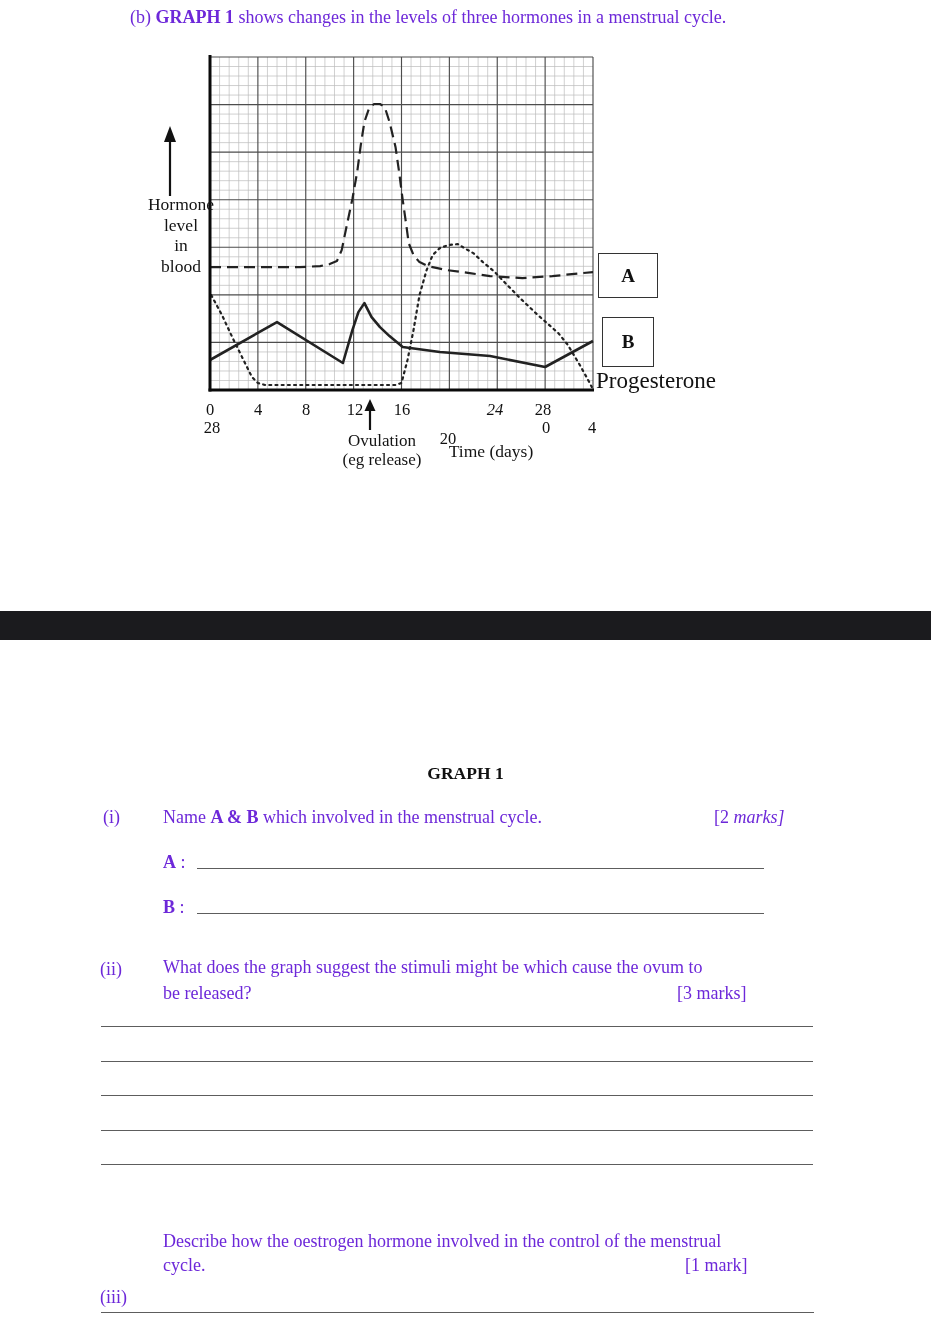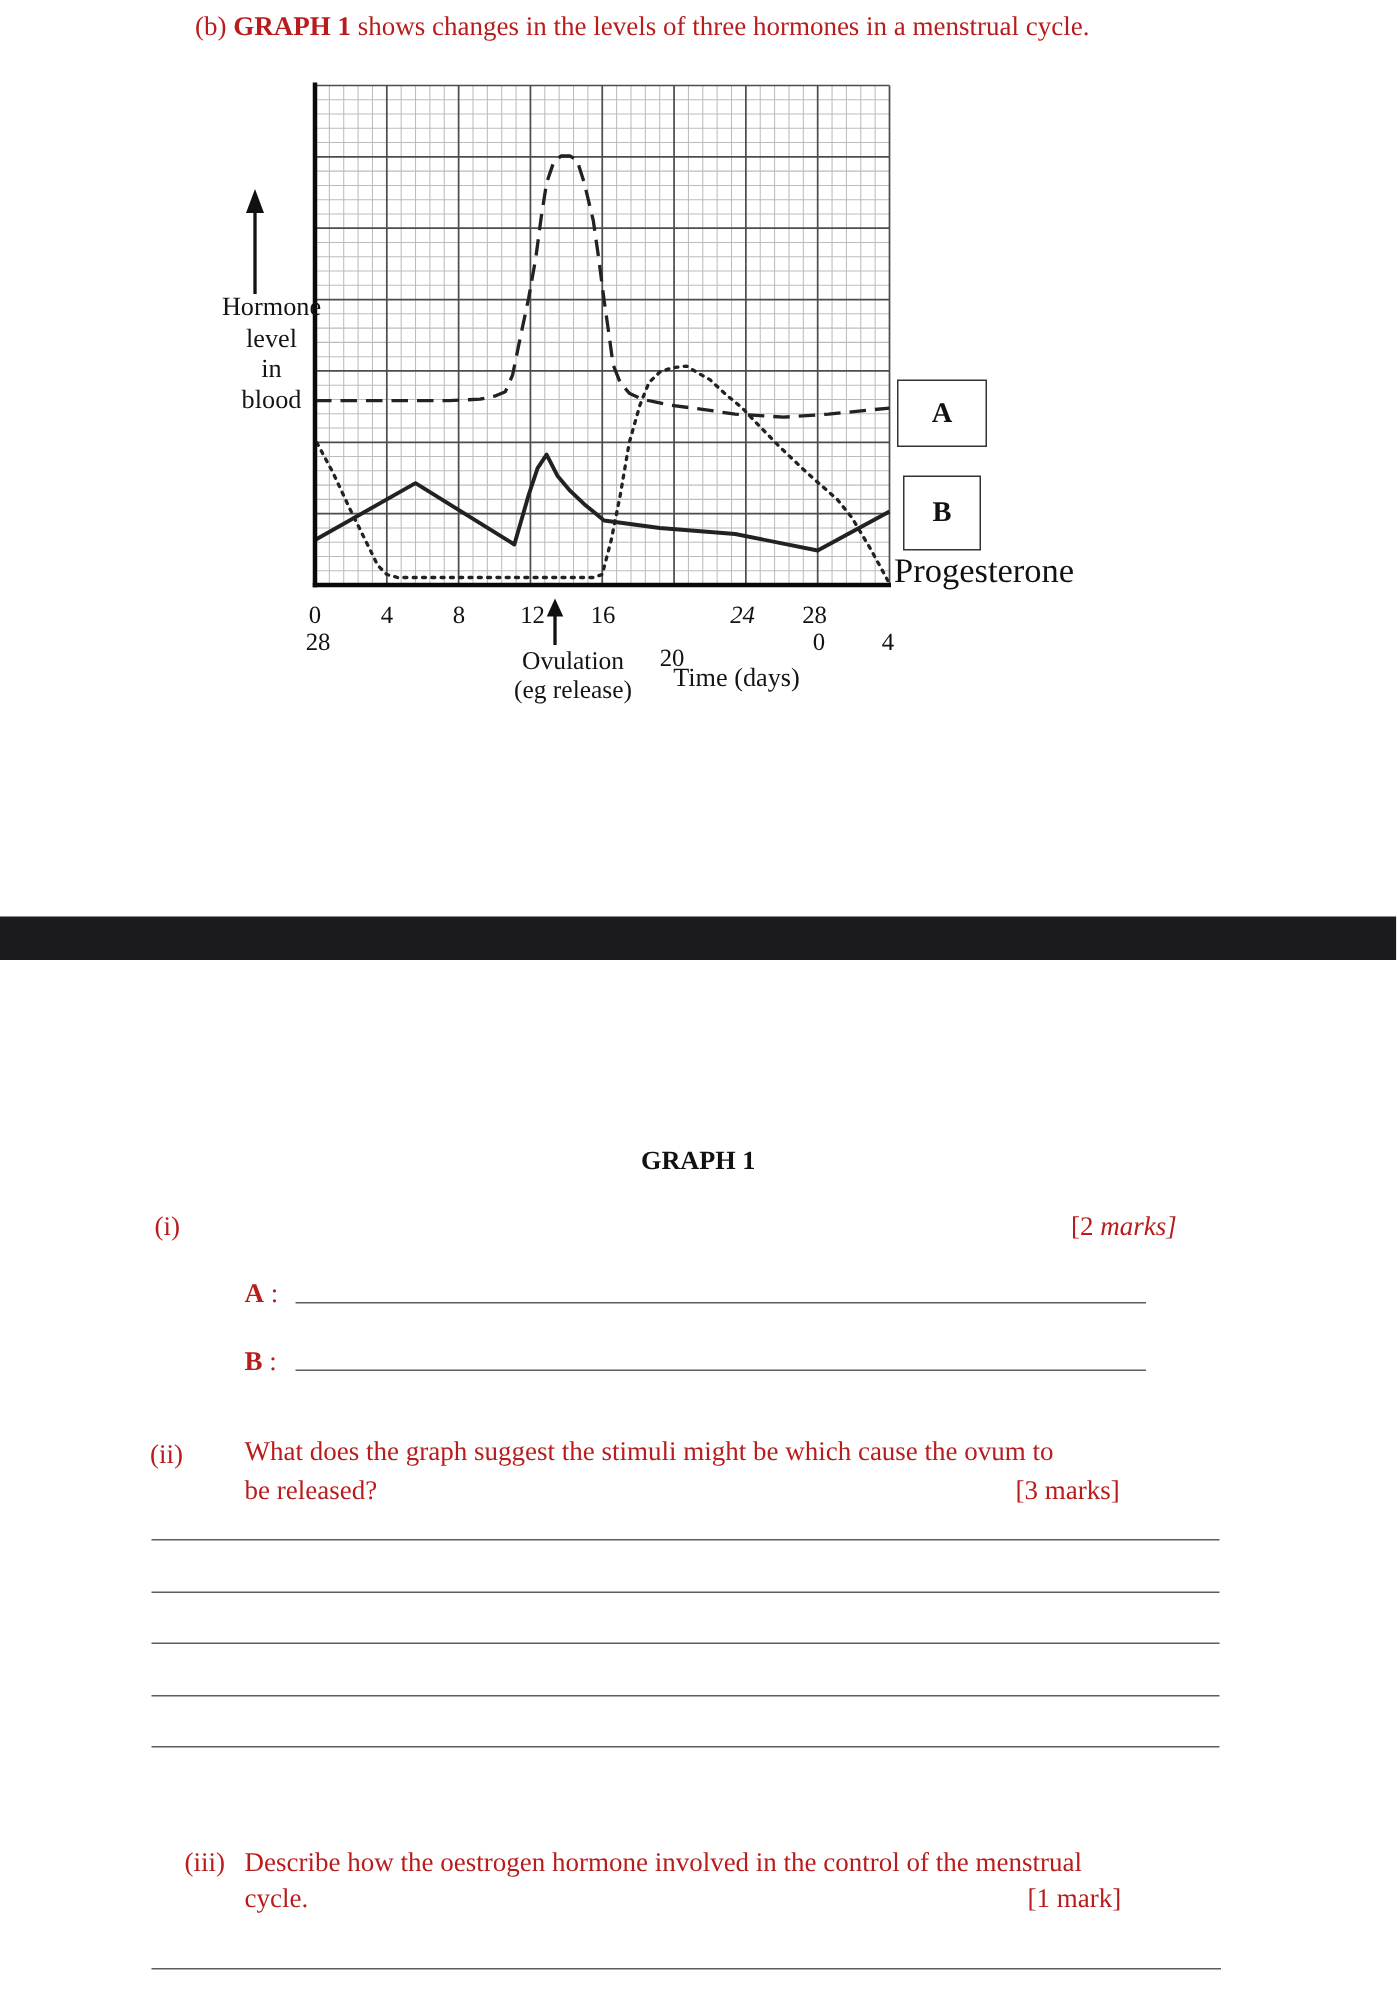--- a/index.html
+++ b/index.html
@@ -2,21 +2,21 @@
 <html><head>
 <meta charset="utf-8">
 <style>
   html,body{margin:0;padding:0;background:#ffffff;}
   #page{
     position:relative;width:931px;height:1336px;background:#ffffff;
     font-family:"Liberation Serif","DejaVu Serif",serif;color:#111;overflow:hidden;
   }
   .abs{position:absolute;}
   .nowrap{white-space:nowrap;}
-  .txt{font-size:18px;line-height:22px;color:#b91c1c;}
+  .txt{font-size:18px;line-height:22px;color:#6d28d9;}
   .small{font-size:16.5px;line-height:18px;}
   .b{font-weight:700;}
   .i{font-style:italic;}
   .center{text-align:center;}
   #chart-svg{position:absolute;left:0;top:0;}
   .legend-box{
     position:absolute;border:1.7px solid #333;background:#fff;
     display:flex;align-items:center;justify-content:center;
     font-weight:700;font-size:19px;color:#111;
   }
@@ -156,20 +156,23 @@
   <div class="legend-box" style="left:602px;top:317px;width:50px;height:48px;">
     <span>B</span>
   </div>
   <div class="abs nowrap" style="left:596px;top:368px;font-size:23px;">Progesterone</div>
 
   <div class="divider-bar" style="top: 611px; height: 29px; background: rgb(27, 27, 30);"></div>
 
   <div class="abs b center" style="left:0;top:763px;width:931px;font-size:17.5px;">GRAPH 1</div>
 
   <div class="abs txt" style="left:103px;top:806px;">(i)</div>
+  <div class="abs txt nowrap" style="left:163px;top:806px;">
+    <span>Name </span><span class="b">A &amp; B</span><span> which involved in the menstrual cycle.</span>
+  </div>
   <div class="abs txt nowrap" style="left:714px;top:806px;text-align:right;">
     <span>[2 </span><span class="i">marks]</span>
   </div>
 
   <div class="abs txt" style="left:163px;top:851px;">
     <span class="b">A</span><span> :</span>
   </div>
   <div class="rule" style="left:197px;top:868px;width:567px;"></div>
 
   <div class="abs txt" style="left:163px;top:896px;">
@@ -181,20 +184,20 @@
   <div class="abs txt nowrap" style="left:163px;top:956px;text-align:right;">What does the graph suggest the stimuli might be which cause the ovum to</div>
   <div class="abs txt nowrap" style="left:163px;top:982px;">be released?</div>
   <div class="abs txt nowrap" style="left:677px;top:982px;">[3 marks]</div>
 
   <div class="rule" style="left:101px;top:1026px;width:712px;"></div>
   <div class="rule" style="left:101px;top:1061px;width:712px;"></div>
   <div class="rule" style="left:101px;top:1095px;width:712px;"></div>
   <div class="rule" style="left:101px;top:1130px;width:712px;"></div>
   <div class="rule" style="left:101px;top:1164px;width:712px;"></div>
 
-  <div class="abs txt" style="left:100px;top:1230px;margin-left:23px;">(iii)</div>
+  <div class="abs txt" style="left:100px;top:1286px;">(iii)</div>
   <div class="abs txt nowrap" style="left:163px;top:1230px;">Describe how the oestrogen hormone involved in the control of the menstrual</div>
   <div class="abs txt nowrap" style="left:163px;top:1254px;">cycle.</div>
   <div class="abs txt nowrap" style="left:685px;top:1254px;">[1 mark]</div>
 
   <div class="rule" style="left:101px;top:1312px;width:713px;"></div>
 
 </div>
 
 </body></html>

